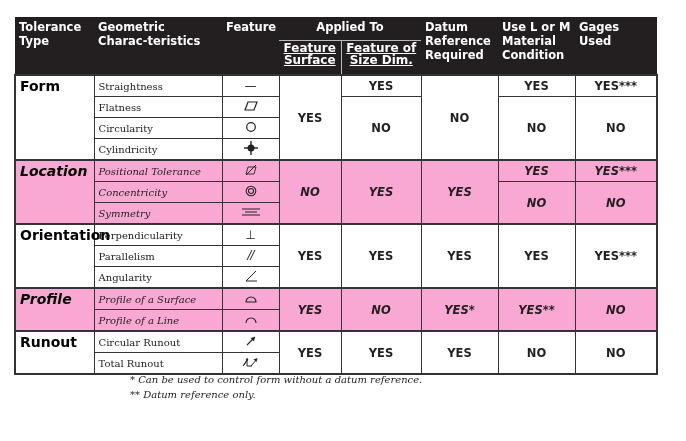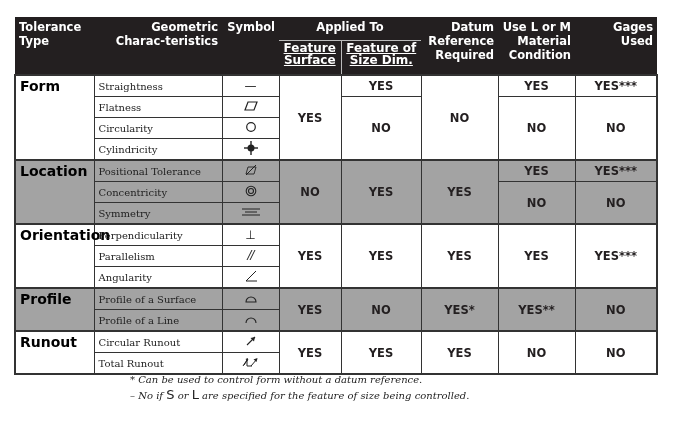--- a/index.html
+++ b/index.html
@@ -9,29 +9,29 @@
   col.c1 { width: 79px; } col.c2 { width: 128px; } col.c3 { width: 57px; }
   col.c4 { width: 62px; } col.c5 { width: 80px; } col.c6 { width: 77px; }
   col.c7 { width: 77px; } col.c8 { width: 82px; }
   thead th { background: #231f20; color: #ffffff; font-family: "DejaVu Sans", sans-serif; font-weight: bold; font-size: 11.5px; line-height: 14px; vertical-align: top; padding: 3px 4px 0 4px; border: none; }
   thead th.sub { font-size: 12px; line-height: 12px; padding-top: 1px; vertical-align: top; text-align: center; text-decoration: underline; }
   thead th.applied { border-bottom: 1px solid #bbbbbb; padding: 3px 4px 2px 4px; text-align: center; }
   thead th.sub.fs { border-right: 1px solid #bbbbbb; }
   thead tr.r1 th { height: 18px; }
   thead tr.r2 th { height: 32px; }
   .left { text-align: left; }
-  .center { text-align: right; }
+  .center { text-align: left; }
   tbody td { border: 1px solid #333; font-size: 12px; height: 20px; padding: 0 4px; }
   tbody tr.grp-start td { border-top: 2.5px solid #333; }
   td.type { font-family: "DejaVu Sans", sans-serif; font-weight: bold; font-size: 14px; vertical-align: top; padding-top: 2px; border-left: 2px solid #333; }
   td.char { font-family: "DejaVu Serif", serif; font-size: 10px; color: #222; }
   td.sym { text-align: center; font-size: 12px; color: #222; }
   td.val { text-align: center; font-family: "DejaVu Sans", sans-serif; font-weight: bold; font-size: 11.5px; color: #231f20; }
   td.last { border-right: 2px solid #333; }
-  tr.gray td { background: #a3a3a3; }
+  tr.gray td { background: #f9a8d4; font-style: italic; }
   tbody tr.bottom td { border-bottom: 2.5px solid #333; }
   .notes { position: absolute; left: 130px; top: 372px; font-family: "DejaVu Serif", serif; font-style: italic; font-size: 10px; line-height: 15px; color: #222; }
   .notes .big { font-style: normal; font-family: "DejaVu Sans", sans-serif; font-size: 13px; }
 </style>
 </head>
 <body>
 
 <div class="wrap">
 <table>
   <colgroup>
@@ -41,21 +41,21 @@
         <col class="c4">
         <col class="c5">
         <col class="c6">
         <col class="c7">
         <col class="c8">
   </colgroup>
   <thead>
     <tr class="r1">
       <th rowspan="2" class="left">Tolerance Type</th>
       <th rowspan="2" class="center">Geometric Charac-teristics</th>
-      <th rowspan="2" class="center">Symbol</th>
+      <th rowspan="2" class="center">Feature</th>
       <th colspan="2" class="applied">Applied To</th>
       <th rowspan="2" class="center">Datum Reference Required</th>
       <th rowspan="2" class="center">Use L or M Material Condition</th>
       <th rowspan="2" class="center">Gages Used</th>
     </tr>
     <tr class="r2">
       <th class="sub fs">Feature Surface</th>
       <th class="sub">Feature of Size Dim.</th>
     </tr>
   </thead>
@@ -192,14 +192,14 @@
               <line x1="9" y1="10" x2="15" y2="3" stroke="#222" stroke-width="1"></line>
               <polygon points="15.5,2 11.5,3.5 14.5,6" fill="#222"></polygon>
             </svg></td>
     </tr>
   </tbody>
 </table>
 </div>
 
 <div class="notes">
   <div>* Can be used to control form without a datum reference.</div>
-  <div><span>– No if </span><span class="big">S</span><span> or </span><span class="big">L</span><span> are specified for the feature of size being controlled.</span></div>
+  <div>** Datum reference only.</div>
 </div>
 
 </body></html>

